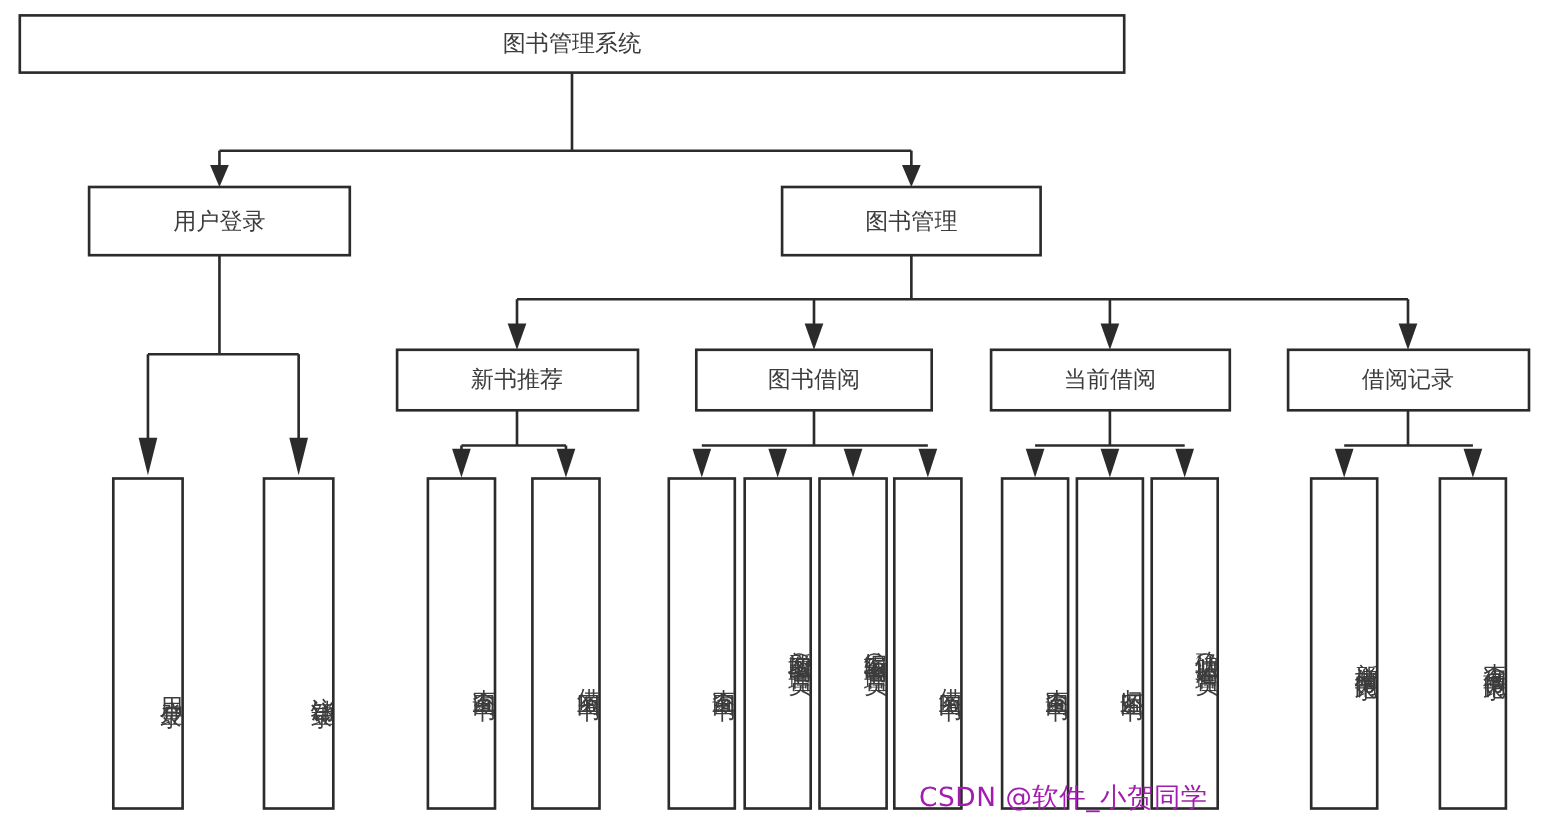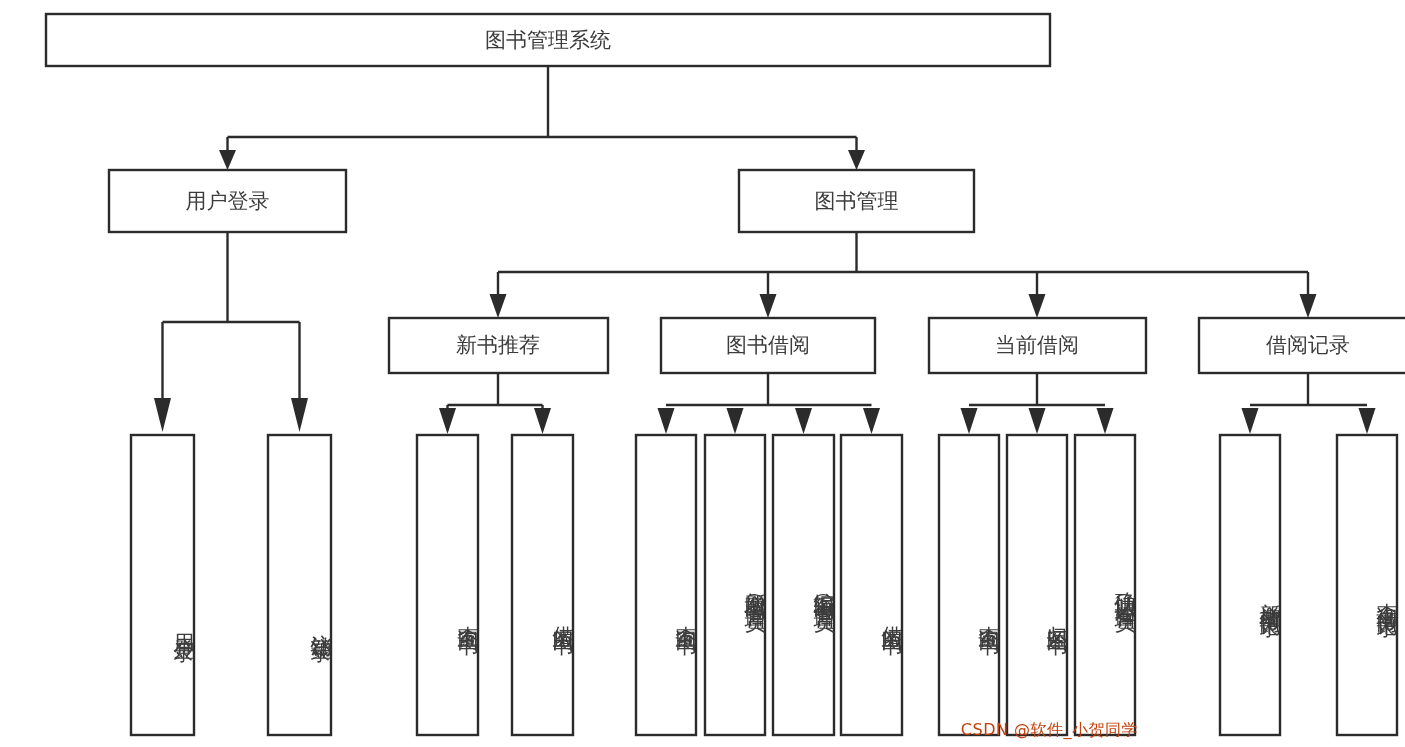--- a/index.html
+++ b/index.html
@@ -12,21 +12,20 @@
     width: 1405px;
     height: 747px;
     overflow: hidden;
     font-family: "DejaVu Sans", "Liberation Sans", sans-serif;
   }
   #diagram-root {
     position: relative;
     width: 1118px;
     height: 747px;
     background: #ffffff;
-    margin-left: 28px;
   }
   svg#diagram-canvas {
     position: absolute;
     left: 0;
     top: 0;
     width: 1405px;
     height: 747px;
     display: block;
   }
   .node-box {
@@ -71,25 +70,25 @@
     text-align: center;
     display: flex;
     align-items: flex-start;
     justify-content: center;
     white-space: nowrap;
     pointer-events: none;
     user-select: none;
   }
   .watermark {
     position: absolute;
-    right: 8px;
+    right: 20px;
     bottom: 6px;
     font-family: "DejaVu Sans", "Liberation Sans", sans-serif;
-    font-size: 16px;
-    color: #c2410c;
+    font-size: 24px;
+    color: #a21caf;
     letter-spacing: 0.5px;
     white-space: nowrap;
     pointer-events: none;
     user-select: none;
   }
 </style>
 </head>
 <body>
 
 <div id="diagram-root">

